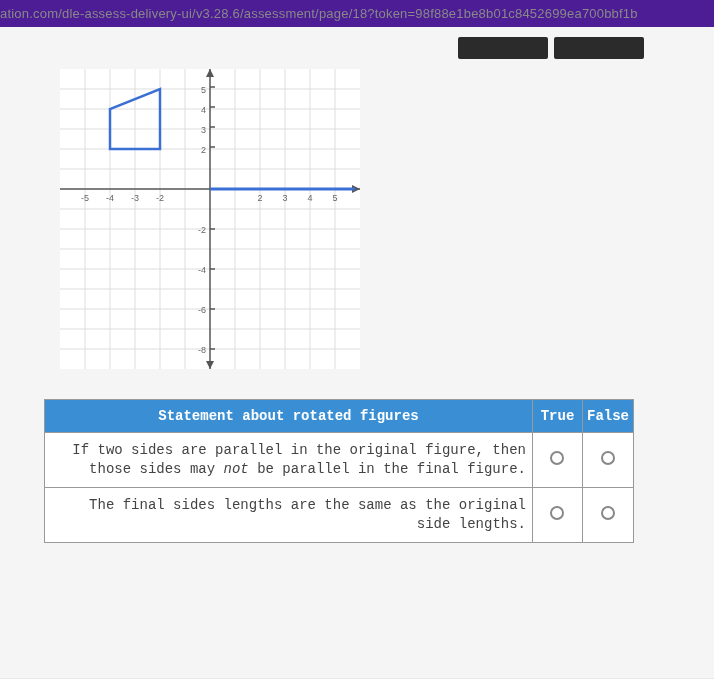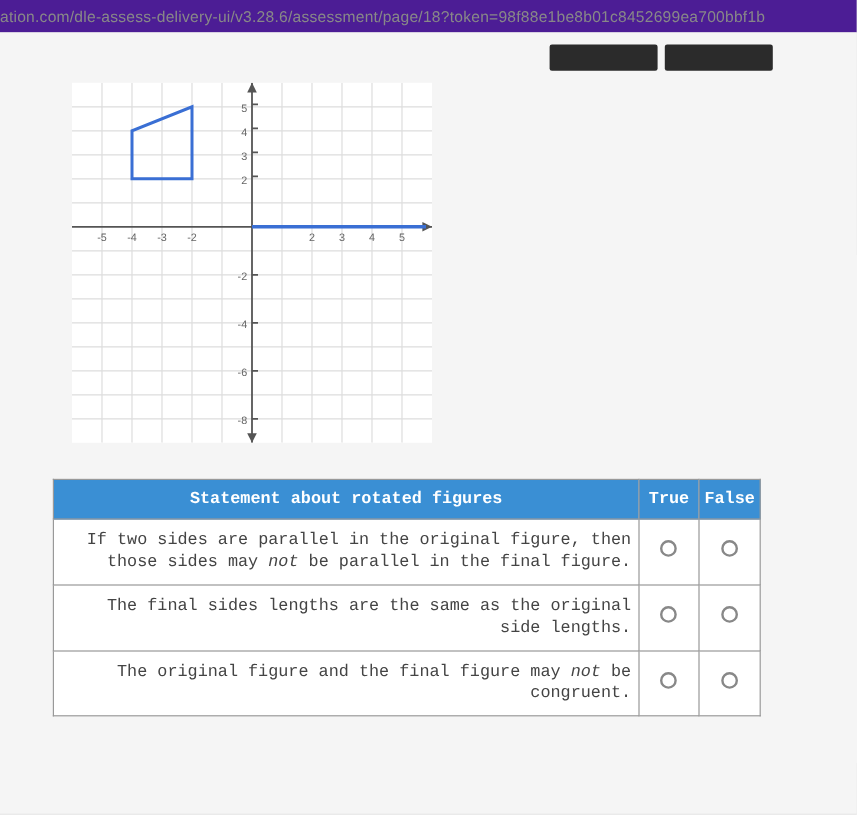--- a/index.html
+++ b/index.html
@@ -198,22 +198,17 @@
           <tr>
             <td class="statement-cell"><span>If two sides are parallel in the original figure, then those sides may </span><span class="italic">not</span><span> be parallel in the final figure.</span></td>
             <td class="radio-cell"><span class="radio-circle"></span></td>
             <td class="radio-cell"><span class="radio-circle"></span></td>
           </tr>
           <tr>
             <td class="statement-cell"><span>The final sides lengths are the same as the original side lengths.</span></td>
             <td class="radio-cell"><span class="radio-circle"></span></td>
             <td class="radio-cell"><span class="radio-circle"></span></td>
           </tr>
-          <tr>
-            <td class="statement-cell"><span>The original figure and the final figure may </span><span class="italic">not</span><span> be congruent.</span></td>
-            <td class="radio-cell"><span class="radio-circle"></span></td>
-            <td class="radio-cell"><span class="radio-circle"></span></td>
-          </tr>
         </tbody>
     </table>
   </div>
 
 </div>
 
 </body></html>

